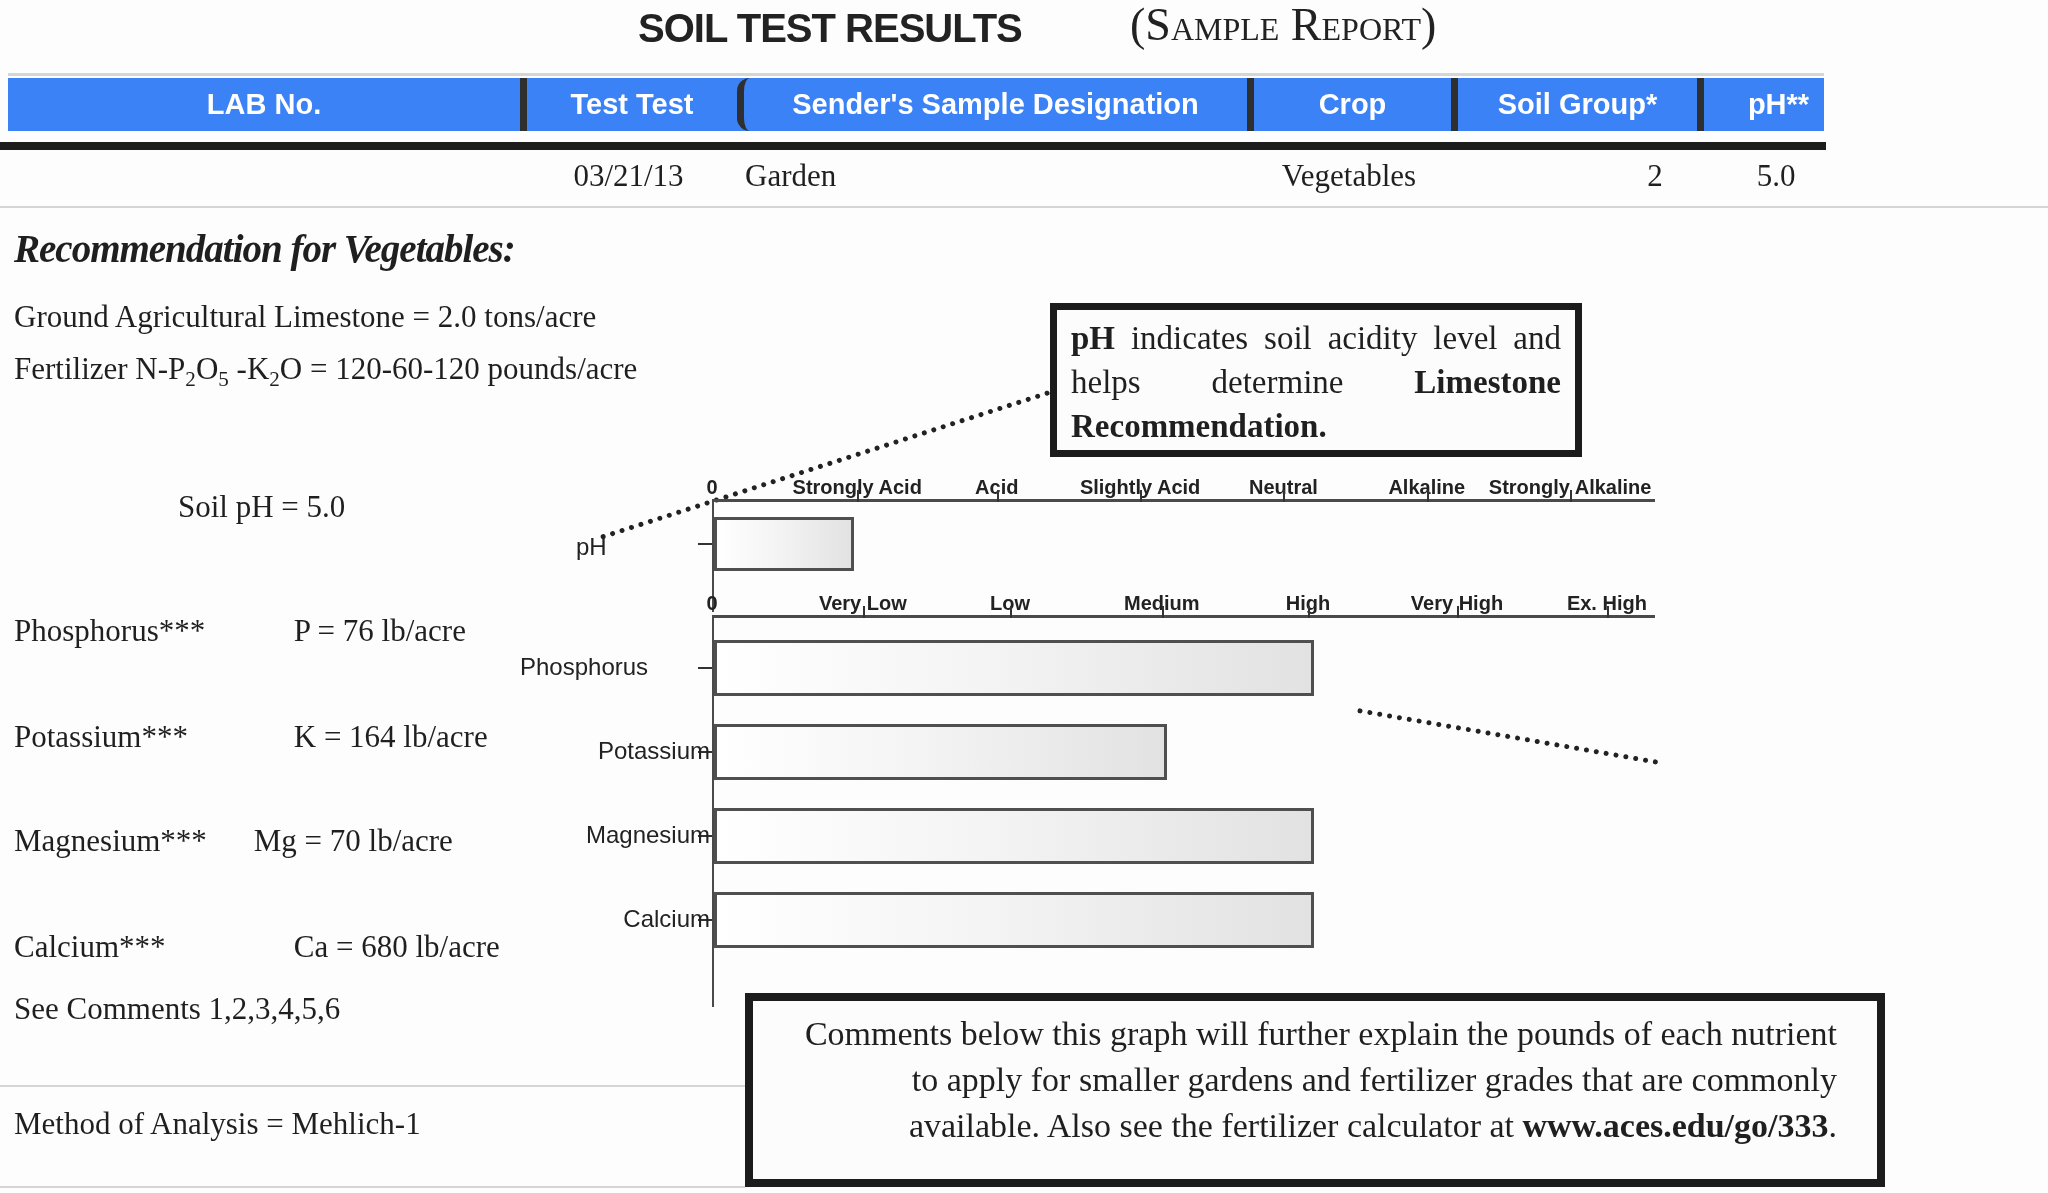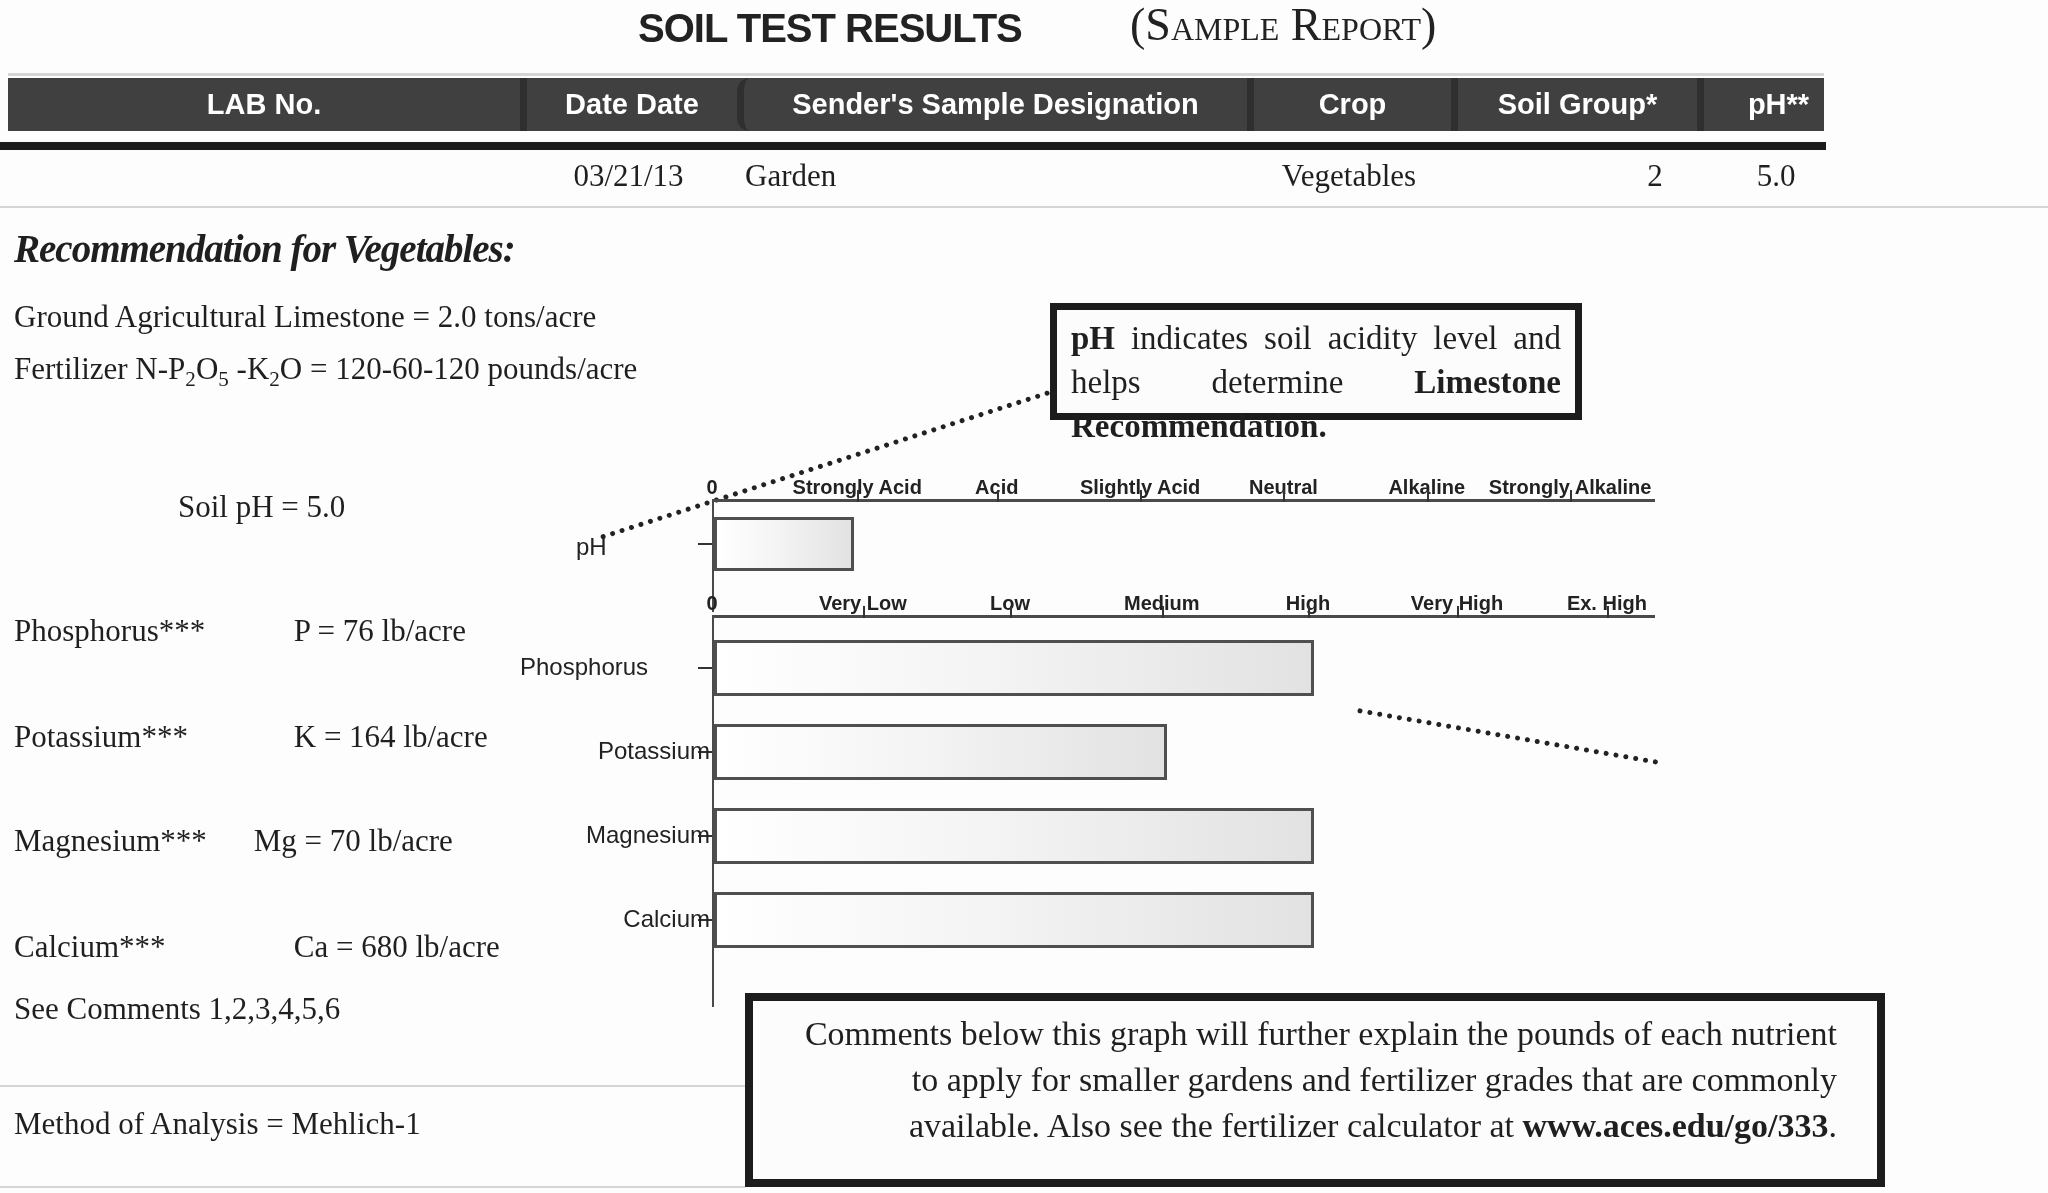--- a/index.html
+++ b/index.html
@@ -7,21 +7,21 @@
           font-family:"Liberation Serif",serif;color:#1f1f1f;}
   .abs{position:absolute;}
 
   
   .title-main{font:700 40px "Liberation Sans",sans-serif;letter-spacing:-1px;color:#222;}
   .title-sub{font:46px "Liberation Serif",serif;font-variant:small-caps;color:#222;}
 
   
   .rule-light{background:#d5d5d5;height:3px;}
   .rule-dark{background:#1c1c1c;}
-  .thead{display:flex;background:#404040;height:53px;}
+  .thead{display:flex;background:#3b82f6;height:53px;}
   .thead .cell{box-sizing:border-box;color:#ffffff;font:700 29px "Liberation Sans",sans-serif;
                text-align:center;line-height:52px;border-left:7px solid #2f2f2f;overflow:hidden;}
   .thead .cell:first-child{border-left:none;}
   .trow span{font:31px "Liberation Serif",serif;line-height:36px;display:inline-block;}
 
   
   .serif31{font:31px "Liberation Serif",serif;line-height:38px;white-space:nowrap;}
   .rec-head{font:italic 700 39px "Liberation Serif",serif;letter-spacing:-1px;white-space:nowrap;}
   .nutrient-name{display:inline-block;width:272px;}
   sub{font-size:0.68em;}
@@ -51,21 +51,21 @@
 <body>
 
 <div id="canvas">
 
   <span class="abs title-main" style="left:638px;top:6px;">SOIL TEST RESULTS</span>
   <span class="abs title-sub" style="left:1130px;top:-2px;">(Sample Report)</span>
 
   <div class="abs rule-light" style="left:8px;top:73px;width:1816px;"></div>
   <div class="abs thead" style="left:8px;top:78px;width:1816px;">
     <div class="cell" style="width:512px;">LAB No.</div>
-    <div class="cell" style="width:217px;">Date Date</div>
+    <div class="cell" style="width:217px;">Test Test</div>
     <div class="cell" style="width:510px;border-radius:13px;">Sender's Sample Designation</div>
     <div class="cell" style="width:204px;">Crop</div>
     <div class="cell" style="width:246px;">Soil Group*</div>
     <div class="cell" style="width:127px;padding-left:29px;">pH**</div>
   </div>
   <div class="abs rule-dark" style="left:0;top:142px;width:1826px;height:8px;"></div>
 
   <div class="trow">
     <span class="abs" style="left:520px;top:158px;width:217px;text-align:center;">03/21/13</span>
     <span class="abs" style="left:745px;top:158px;">Garden</span>
@@ -99,21 +99,21 @@
   </div>
 
   <div class="abs serif31" style="left:14px;top:990px;">See Comments 1,2,3,4,5,6</div>
   <div class="abs rule-light" style="left:0;top:1085px;width:745px;height:2px;"></div>
   <div class="abs serif31" style="left:14px;top:1105px;">Method of Analysis = Mehlich-1</div>
   <div class="abs rule-light" style="left:0;top:1186px;width:745px;height:2px;"></div>
 
   <div class="dotted" style="left:600px;top:535px;width:472px;transform:rotate(-17.9deg);"></div>
   <div class="dotted" style="left:1358px;top:708px;width:305px;transform:rotate(9.8deg);"></div>
 
-  <div class="abs callout" style="left:1050px;top:303px;width:532px;height:117px;"><b>pH</b><span> indicates soil acidity level and helps determine </span><b>Limestone Recommendation.</b></div>
+  <div class="abs callout" style="left:1050px;top:303px;width:532px;height:154px;"><b>pH</b><span> indicates soil acidity level and helps determine </span><b>Limestone Recommendation.</b></div>
   <div class="abs callout" id="comments-box" style="left:745px;top:993px;width:1140px;height:194px;"><span>Comments  below this graph will further explain the pounds of each nutrient to apply for smaller gardens and fertilizer grades that are commonly available. Also see the fertilizer calculator at </span><b>www.aces.edu/go/333</b><span>.</span></div>
 
   <div class="chart" id="ph-chart" style="left:712px;top:476px;width:943px;height:140px;">
     <div class="axis-line" style="top:23px;"></div>
     <div class="axis-vline" style="top:23px;height:113px;"></div>
   <span class="scale-label" style="left: 0%;">0</span>
       <span class="scale-label" style="left: 15.4%;">Strongly Acid</span>
       <i class="axis-tick" style="left: 15.4%;"></i>
       <span class="scale-label" style="left: 30.2%;">Acid</span>
       <i class="axis-tick" style="left: 30.2%;"></i>

